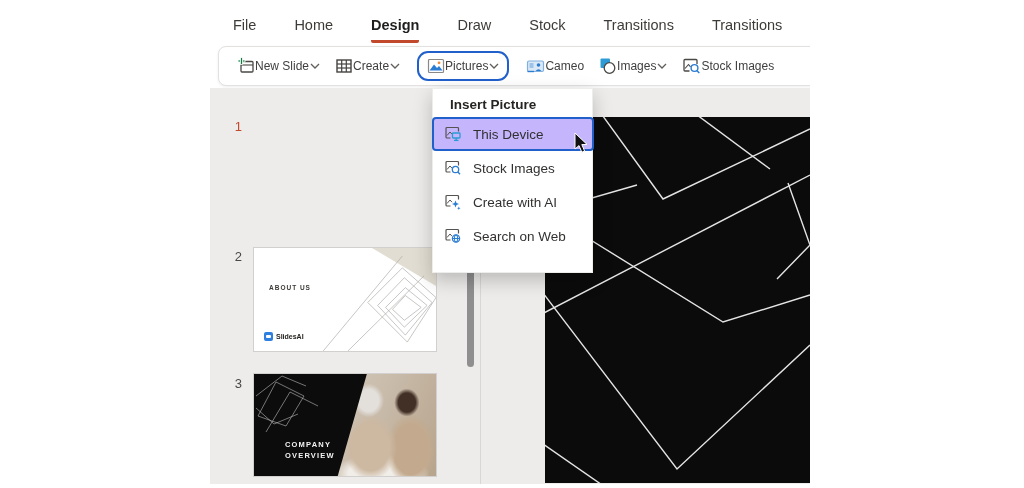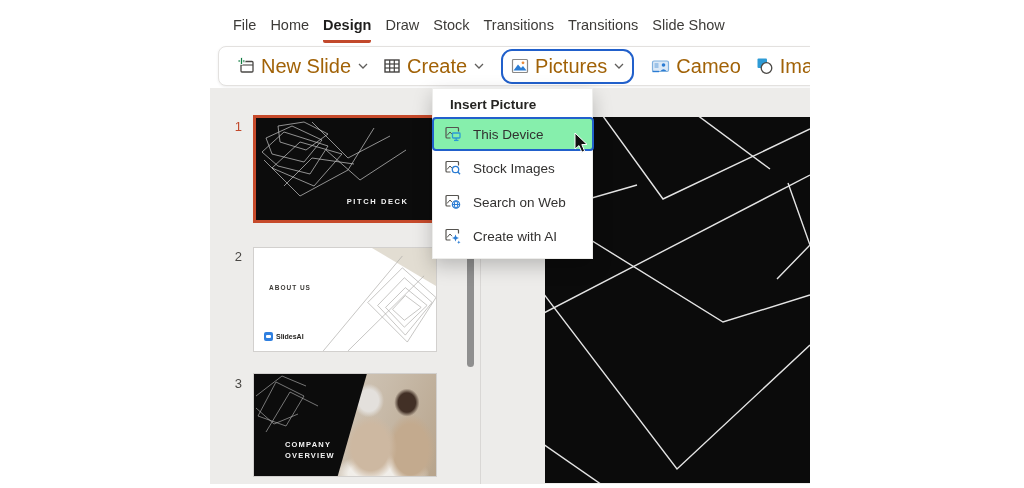--- a/index.html
+++ b/index.html
@@ -4,30 +4,30 @@
 <style>
   * { margin:0; padding:0; box-sizing:border-box; }
   html,body { background:#ffffff; width:1024px; height:488px; overflow:hidden;
     font-family:"Liberation Sans", sans-serif; }
   .canvas { position:relative; width:1024px; height:488px; background:#ffffff; }
   .frame { position:absolute; left:210px; top:0; width:600px; height:488px;
     overflow:hidden; background:#ffffff; }
 
   
   .menubar { position:absolute; left:0; top:5px; right:0; height:38px; background:#fff;
-    display:flex; align-items:flex-end; padding-left:23px; gap:14px; }
+    display:flex; align-items:flex-end; padding-left:23px; gap:38px; }
   .menu-tab { font-size:14.5px; color:#3d3b38; padding-bottom:7px; border-bottom:3px solid transparent;
     border-radius:2px; cursor:default; white-space:nowrap; }
   .menu-tab.active { color:#1f1e1d; font-weight:700; border-bottom-color:#c2492c; }
 
   
   .ribbon { position:absolute; left:8px; top:46px; right:-12px; height:40px; background:#fff;
     border:1px solid #e3e1df; border-radius:8px; box-shadow:0 1px 3px rgba(0,0,0,.07);
     display:flex; align-items:center; padding-left:18px; gap:15px; white-space:nowrap; }
-  .rbtn { display:flex; align-items:center; gap:6px; font-size:20px; color:#a16207; }
+  .rbtn { display:flex; align-items:center; font-size:12px; color:#404040; }
   .rbtn svg.ric { flex:0 0 auto; }
   .rbtn.highlight { border:2px solid #2160cb; border-radius:11px; padding:4px 8px; margin:0 2px; }
   .chev { display:inline-flex; margin-left:1px; }
 
   
   .workspace { position:absolute; left:0; top:88px; right:0; height:396px; background:#edecea; }
   .vdivider { position:absolute; left:270px; top:88px; width:1px; height:396px; background:#d9d7d5; }
   .vscroll { position:absolute; left:257px; top:242px; width:7px; height:125px; border-radius:4px; background:#8f8f8f; }
 
   .slide-num { position:absolute; width:18px; text-align:right; font-size:13px; color:#4a4845; }
@@ -60,25 +60,25 @@
   }
   .ink { position:absolute; inset:0; background:#0c0c0c;
     clip-path:polygon(0 0, 62% 0, 46% 100%, 0 100%); }
   .co-text { position:absolute; left:17%; bottom:14%; color:#f2f2f2; font-size:7.5px;
     font-weight:700; letter-spacing:1.2px; line-height:1.45; }
 
   .mainslide { position:absolute; left:335px; top:117px; width:265px; height:366px; background:#0b0b0b; }
 
   
   .dropdown { position:absolute; left:222px; top:88px; width:161px; background:#fff; z-index:5;
-    border:1px solid #ededeb; box-shadow:0 7px 18px rgba(0,0,0,.22); padding-bottom:5px; }
+    border:1px solid #ededeb; box-shadow:0 7px 18px rgba(0,0,0,.22); padding-bottom:19px; }
   .dd-title { font-size:13.5px; font-weight:700; color:#262523; padding:8px 0 5px 17px; }
   .dd-item { height:34px; display:flex; align-items:center; gap:11px; padding-left:11px;
     font-size:13.5px; color:#323130; background:#fff; }
-  .dd-item.selected { border:2px solid #2160cb; border-radius:4px; background:#86efac;
+  .dd-item.selected { border:2px solid #2160cb; border-radius:4px; background:#c4b5fd;
     margin:0 -2px 0 -1px; padding-left:10px; }
 
   .cursor { position:absolute; left:364px; top:133px; z-index:9; }
 </style>
 </head>
 <body>
 
 <div class="canvas">
   <div class="frame">
 
@@ -175,35 +175,20 @@
       </div>
     </div>
 
     <div class="workspace"></div>
     <div class="vdivider"></div>
 
     <div class="slide-num sel" style="left:14px; top:119px;">1</div>
     <div class="slide-num" style="left:14px; top:249px;">2</div>
     <div class="slide-num" style="left:14px; top:376px;">3</div>
 
-    <div class="thumb thumb1">
-      <svg width="178" height="102" viewBox="0 0 178 98" style="position:absolute;left:0;top:0;">
-        <g fill="none" stroke="#c9c9c9" stroke-width="0.7">
-          <polygon points="22,6 48,2 72,14 50,30 24,22"></polygon>
-          <polygon points="10,18 36,6 66,20 48,42 16,34"></polygon>
-          <polygon points="6,32 28,12 72,26 54,54 22,46"></polygon>
-          <polyline points="16,48 44,22 86,34 58,66 16,48"></polyline>
-          <polyline points="28,66 56,38 98,44"></polyline>
-          <polyline points="8,40 44,76 92,50 118,8"></polyline>
-          <polyline points="56,2 92,38 134,16"></polyline>
-          <polyline points="70,30 104,60 150,30"></polyline>
-        </g>
-      </svg>
-      <span class="pitch-text">PITCH DECK</span>
-    </div>
 
     <div class="thumb thumb2">
       <div class="tri-corner"></div>
       <svg width="182" height="103" viewBox="0 0 184 104" style="position:absolute;left:0;top:0;">
         <g fill="none" stroke="#aeaca9" stroke-width="0.7">
           <polyline points="70,104 150,8"></polyline>
           <polyline points="95,104 172,28"></polyline>
           <polygon points="115,55 150,20 184,50 155,95"></polygon>
           <polygon points="125,58 152,30 180,55 153,88"></polygon>
           <polygon points="133,60 153,40 175,58 152,80"></polygon>
@@ -273,35 +258,35 @@
           <circle cx="11.5" cy="10.5" r="3.2" fill="none" stroke="#2b7cd3" stroke-width="1.3"></circle>
           <line x1="13.9" y1="13" x2="16" y2="15.2" stroke="#2b7cd3" stroke-width="1.4"></line>
         </svg>
         <span>Stock Images</span>
       </div>
 
       <div class="dd-item">
         <svg width="18" height="18" viewBox="0 0 18 18">
           <path d="M14.5 6.5 V3.5 a1 1 0 0 0 -1 -1 H3 a1 1 0 0 0 -1 1 V12 a1 1 0 0 0 1 1 h3.5" fill="none" stroke="#55534f" stroke-width="1.2"></path>
           <path d="M3 10.5 L6 7 L8 9.2" fill="none" stroke="#55534f" stroke-width="1"></path>
+          <path d="M11.5 7.5 L12.5 10 L15 11 L12.5 12 L11.5 14.5 L10.5 12 L8 11 L10.5 10 Z" fill="#2b7cd3"></path>
+          <path d="M14.8 13.5 L15.3 14.7 L16.5 15.2 L15.3 15.7 L14.8 16.9 L14.3 15.7 L13.1 15.2 L14.3 14.7 Z" fill="#2b7cd3"></path>
+        </svg>
+        <span>Create with AI</span>
+      </div>
+
+      <div class="dd-item">
+        <svg width="18" height="18" viewBox="0 0 18 18">
+          <path d="M14.5 6.5 V3.5 a1 1 0 0 0 -1 -1 H3 a1 1 0 0 0 -1 1 V12 a1 1 0 0 0 1 1 h3.5" fill="none" stroke="#55534f" stroke-width="1.2"></path>
+          <path d="M3 10.5 L6 7 L8 9.2" fill="none" stroke="#55534f" stroke-width="1"></path>
           <circle cx="12" cy="11.5" r="3.6" fill="none" stroke="#2b7cd3" stroke-width="1.3"></circle>
           <ellipse cx="12" cy="11.5" rx="1.6" ry="3.6" fill="none" stroke="#2b7cd3" stroke-width="1"></ellipse>
           <line x1="8.6" y1="11.5" x2="15.4" y2="11.5" stroke="#2b7cd3" stroke-width="1"></line>
         </svg>
         <span>Search on Web</span>
-      </div>
-
-      <div class="dd-item">
-        <svg width="18" height="18" viewBox="0 0 18 18">
-          <path d="M14.5 6.5 V3.5 a1 1 0 0 0 -1 -1 H3 a1 1 0 0 0 -1 1 V12 a1 1 0 0 0 1 1 h3.5" fill="none" stroke="#55534f" stroke-width="1.2"></path>
-          <path d="M3 10.5 L6 7 L8 9.2" fill="none" stroke="#55534f" stroke-width="1"></path>
-          <path d="M11.5 7.5 L12.5 10 L15 11 L12.5 12 L11.5 14.5 L10.5 12 L8 11 L10.5 10 Z" fill="#2b7cd3"></path>
-          <path d="M14.8 13.5 L15.3 14.7 L16.5 15.2 L15.3 15.7 L14.8 16.9 L14.3 15.7 L13.1 15.2 L14.3 14.7 Z" fill="#2b7cd3"></path>
-        </svg>
-        <span>Create with AI</span>
       </div>
     </div>
 
     <div class="cursor">
       <svg width="15" height="21" viewBox="0 0 15 21">
         <path d="M1 0 L1 16 L5 12.6 L7.8 19.2 L10.6 18 L7.8 11.6 L13 11.4 Z" fill="#111" stroke="#fff" stroke-width="1"></path>
       </svg>
     </div>
 
   </div>

